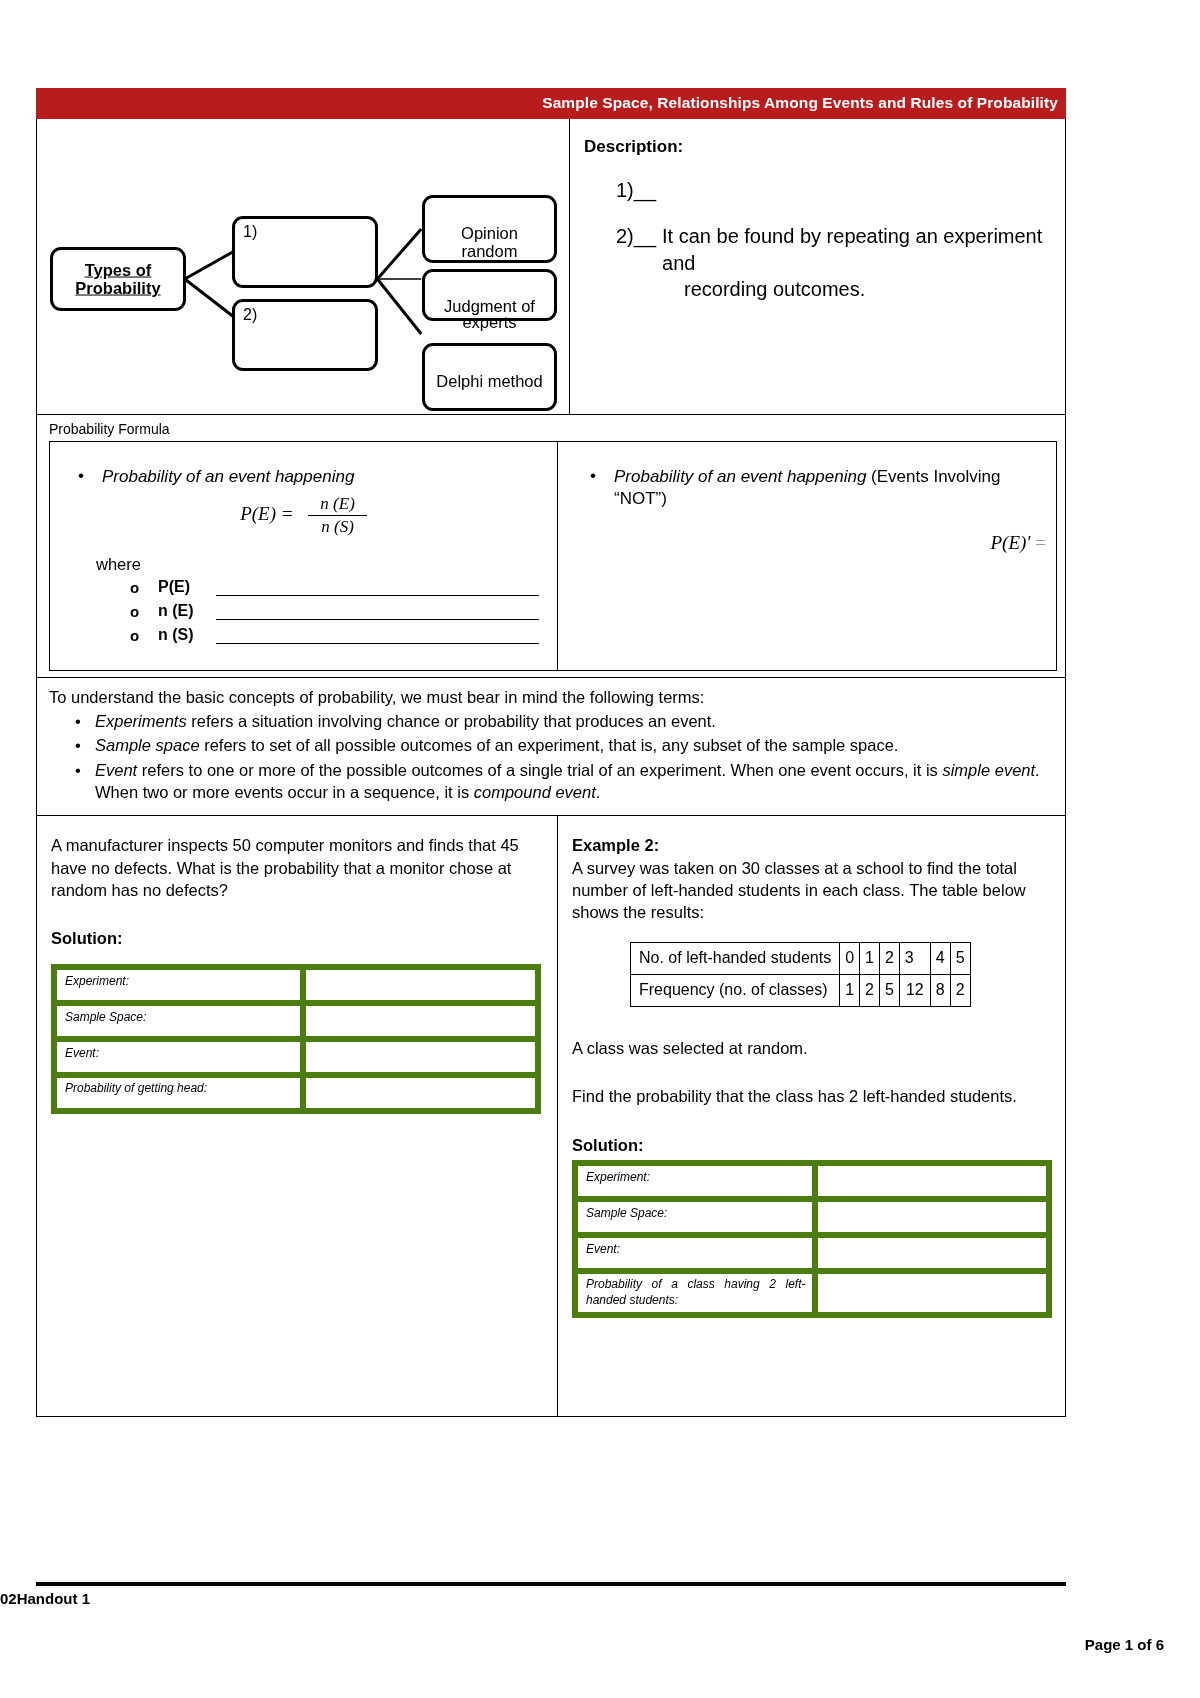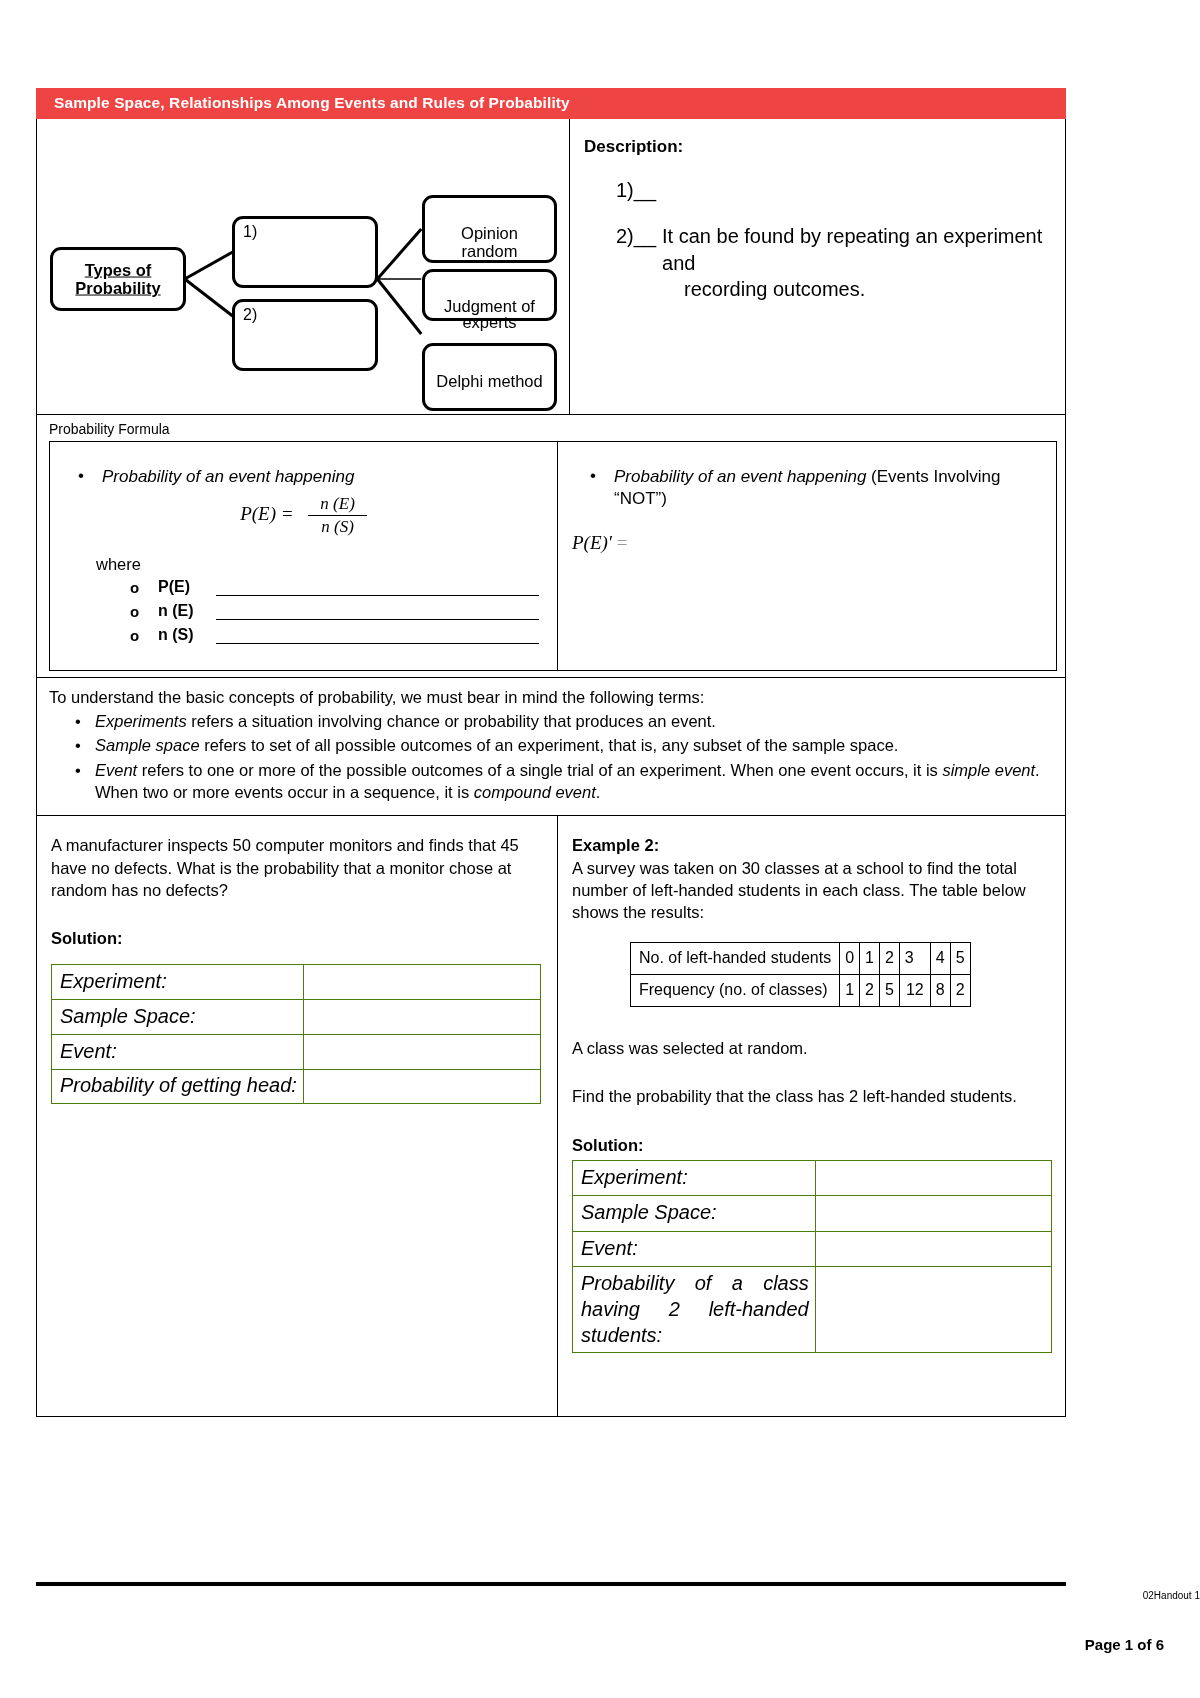--- a/index.html
+++ b/index.html
@@ -10,25 +10,26 @@
     position:relative;
     overflow:hidden;
   }
   .page{
     position:absolute;
     left:36px;top:88px;
     width:1030px;
   }
   
   .banner{
-    background:#ef4444;color:#fff;
+    background:#b91c1c;color:#fff;
     font-weight:bold;font-size:15.5px;
     padding:6px 8px 7px 18px;
     letter-spacing:0.1px;
     line-height:1.15;
+    text-align:right;
   }
   
   .frame{border:1px solid #000;border-top:none;}
   .two-col{display:flex;}
   .col-l{width:533px;box-sizing:border-box;border-right:1px solid #000;}
   .col-r{flex:1;box-sizing:border-box;}
 
   
   .diagram-row{height:295px;}
   .diagram{position:relative;width:100%;height:100%;}
@@ -86,21 +87,21 @@
   }
   .frac{display:inline-block;vertical-align:middle;text-align:center;margin-left:10px;}
   .frac .num{display:block;padding:0 12px 1px 12px;font-size:17px;}
   .frac .den{display:block;border-top:1.5px solid #000;padding:1px 12px 0 12px;font-size:17px;}
   .where{font-size:16.5px;margin:18px 0 4px 36px;}
   .where-item{display:flex;align-items:flex-end;font-size:16px;font-weight:bold;margin:0 0 6px 70px;}
   .where-item .o{width:28px;font-weight:bold;font-size:15px;}
   .where-item .k{width:58px;}
   .where-item .rule{flex:1;border-bottom:1.6px solid #000;height:15px;margin-right:8px;}
   .formula2{
-    text-align:left;
+    text-align:right;
     font-family:"Liberation Serif",serif;
     font-style:italic;
     font-size:19px;
     margin-top:22px;
   }
   .formula2 .eq{color:#999;font-style:normal;}
 
   
   .terms{padding:8px 12px 10px 12px;font-size:16.5px;line-height:1.35;}
   .terms p{margin:0 0 2px 0;}
@@ -112,22 +113,22 @@
   
   .ex-row{min-height:600px;}
   .ex{padding:18px 16px 16px 14px;font-size:16.5px;line-height:1.36;}
   .ex h4{margin:0;font-size:16.5px;font-weight:bold;}
   .ex p{margin:0;}
   .ex .sol{font-weight:bold;margin-top:26px;}
   .ex .spacer{height:14px;}
 
   table.sol-table{border-collapse:collapse;margin-top:14px;width:490px;}
   table.sol-table td{
-    border:1px solid #4d7c0f;
-    font-style:italic;font-size:20px;
+    border:6px solid #4d7c0f;
+    font-style:italic;font-size:12px;
     padding:3px 6px 4px 8px;
     height:23px;
     vertical-align:top;
   }
   table.sol-table td.lab{width:246px;}
   table.sol-table td.val{width:236px;}
   table.sol-table.e2{width:480px;}
   table.sol-table.e2 td.lab{width:238px;text-align:justify;}
   table.sol-table.e2 td.val{width:240px;}
 
@@ -136,21 +137,21 @@
   table.freq td.h{padding:3px 8px 4px 8px;}
   table.freq td.n{text-align:center;padding:3px 5px 4px 5px;}
 
   
   .footrule{
     position:absolute;left:36px;top:1582px;width:1030px;
     border-top:4px solid #000;
   }
   .foot-center{
     position:absolute;left:0;right:0;top:1590px;
-    text-align:right;font-size:10px;font-weight:normal;
+    text-align:left;font-size:15px;font-weight:bold;
   }
   .foot-right{
     position:absolute;right:36px;top:1636px;
     font-size:15px;font-weight:bold;
   }
 </style>
 </head>
 <body>
 
 <div class="page">

